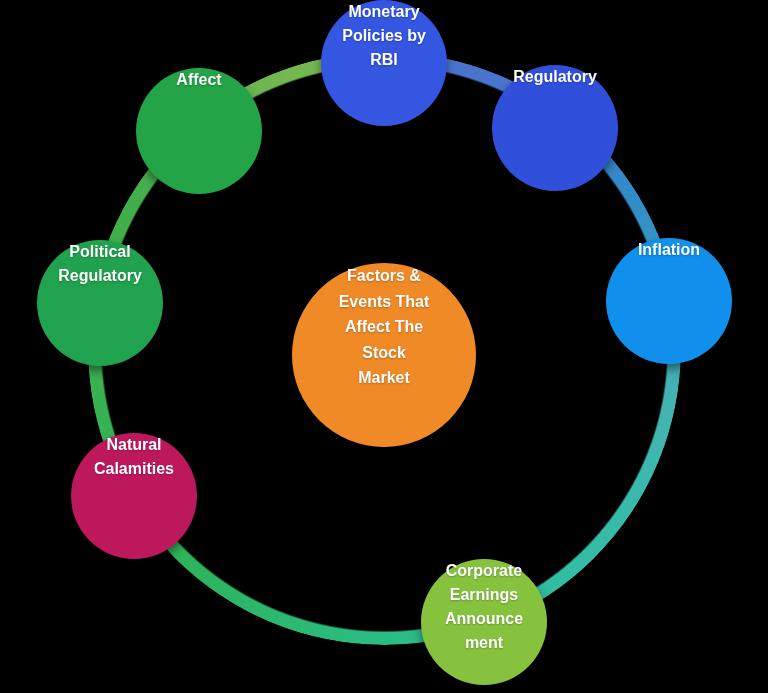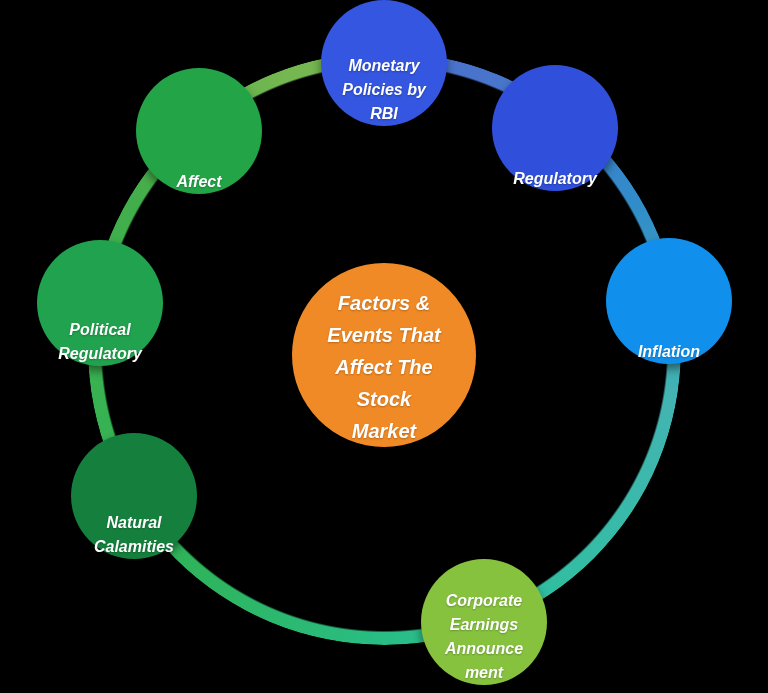--- a/index.html
+++ b/index.html
@@ -23,25 +23,24 @@
     width: 593px;
     height: 593px;
     border-radius: 50%;
     -webkit-mask: radial-gradient(circle at center, transparent 282px, #000 284px);
     mask: radial-gradient(circle at center, transparent 282px, #000 284px);
   }
   .node {
     position: absolute;
     border-radius: 50%;
     display: flex;
-    align-items: flex-end;
+    align-items: flex-start;
     justify-content: center;
     text-align: center;
     box-shadow: 0 5px 10px rgba(0,0,0,0.45);
-    font-style: italic;
   }
   .node .node-label {
     color: #ffffff;
     font-weight: 700;
     white-space: pre-line;
     text-shadow: 0 1px 2px rgba(0,0,0,0.25);
   }
   .satellite {
     width: 126px;
     height: 126px;
@@ -51,21 +50,21 @@
     line-height: 1.5;
     padding: 0 6px;
   }
   .hub {
     width: 184px;
     height: 184px;
     left: 292px;
     top: 263px;
   }
   .hub .node-label {
-    font-size: 20px;
+    font-size: 16px;
     line-height: 1.6;
   }
   
   .n0 { left: 321px; top: 0px;   }  
   .n1 { left: 492px; top: 65px;  }  
   .n2 { left: 606px; top: 238px; }  
   .n3 { left: 571px; top: 433px; }  
   .n4 { left: 421px; top: 559px; }  
   .n5 { left: 222px; top: 561px; }  
   .n6 { left: 71px;  top: 433px; }  
@@ -103,21 +102,21 @@
 
 
   <div class="node satellite n4" style="background: rgb(135, 194, 63);">
     <span class="node-label">Corporate
 Earnings
 Announce
 ment</span>
   </div>
 
 
-  <div class="node satellite n6" style="background: #15803d;">
+  <div class="node satellite n6" style="background: #be185d;">
     <span class="node-label">Natural
 Calamities</span>
   </div>
 
   <div class="node satellite n7" style="background: rgb(33, 162, 78);">
     <span class="node-label">Political
 Regulatory</span>
   </div>
 
   <div class="node satellite n8" style="background: rgb(35, 164, 71);">

